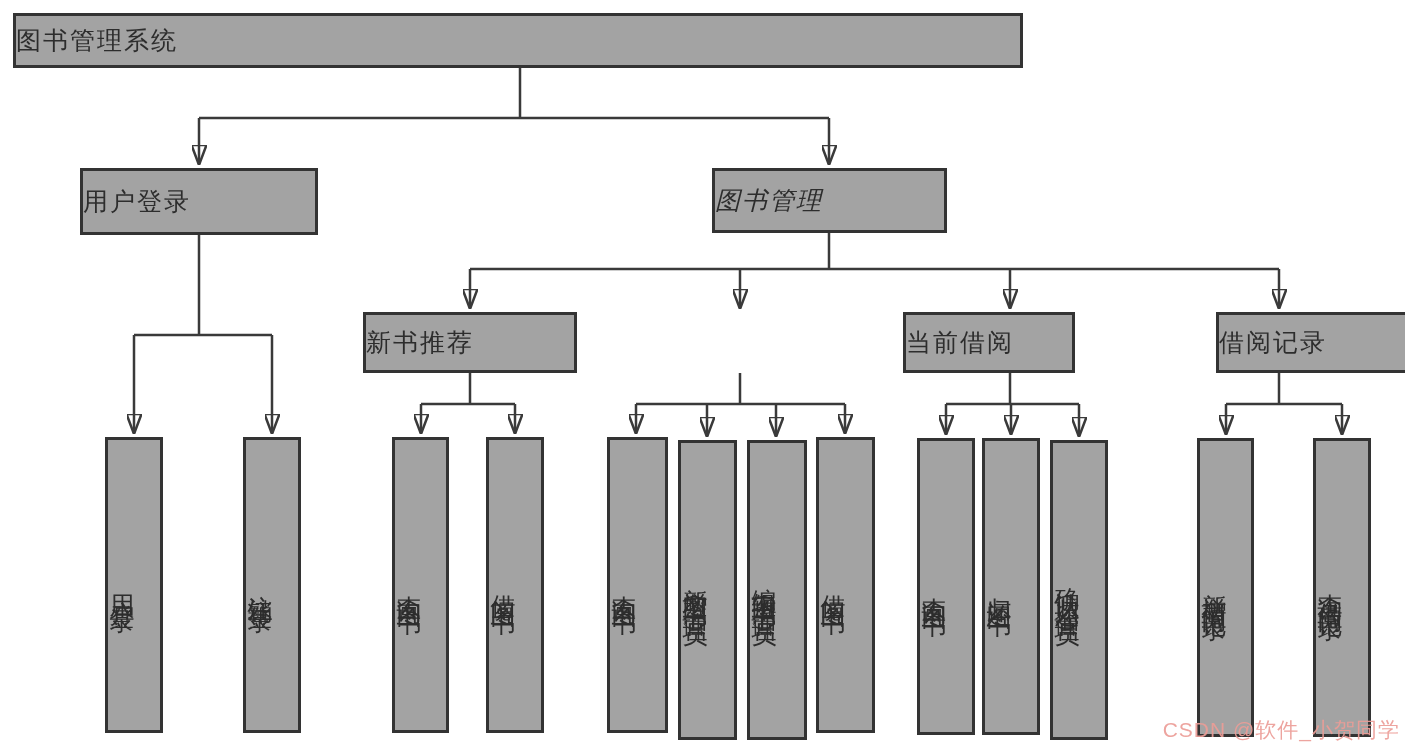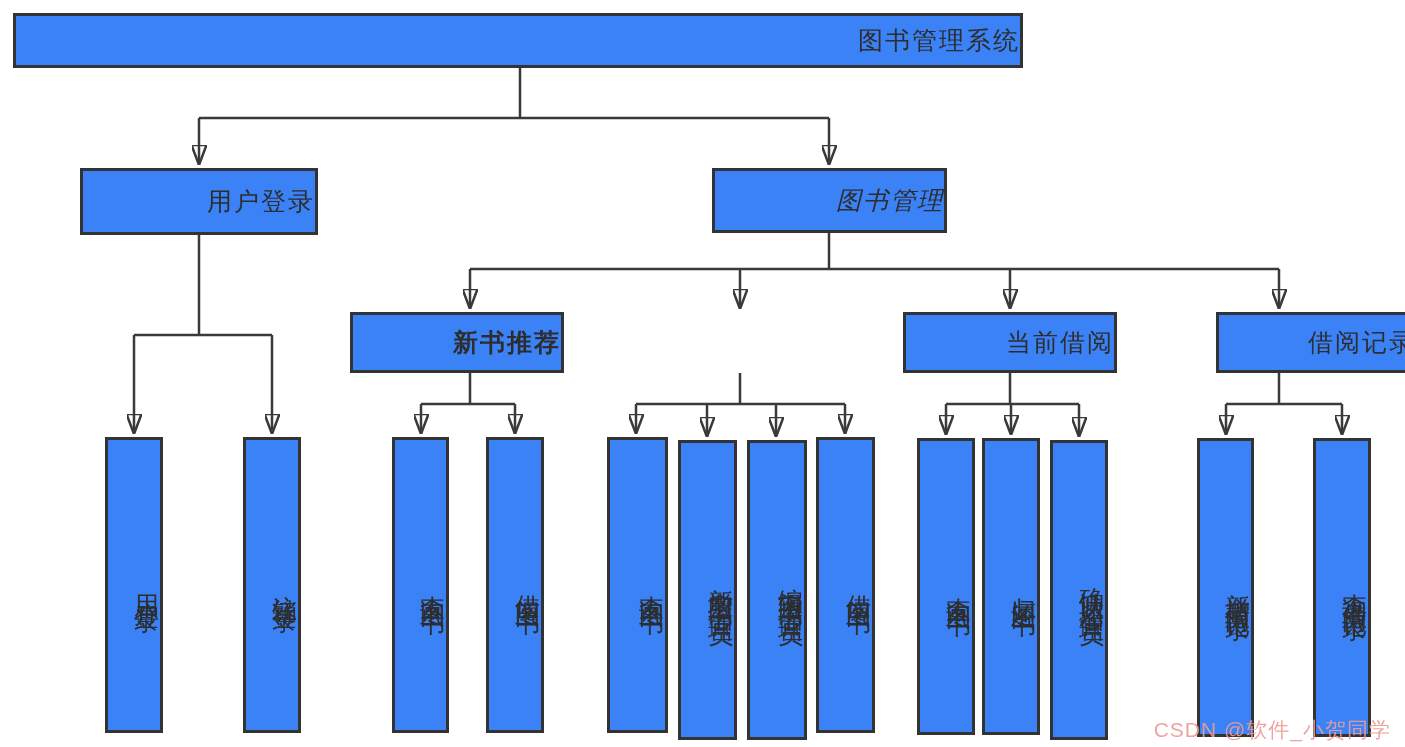--- a/index.html
+++ b/index.html
@@ -4,30 +4,30 @@
 <style>
   html,body{margin:0;padding:0;background:#ffffff;}
   .canvas{
     position:relative;width:1405px;height:747px;background:#ffffff;
     font-family:"Liberation Sans","DejaVu Sans",sans-serif;
     color:#2d2d2d;overflow:hidden;
   }
   .wires{position:absolute;left:0;top:0;width:1405px;height:747px;}
   .wires path{stroke:#3a3a3a;stroke-width:2.5;fill:none;}
   .box{
-    position:absolute;box-sizing:border-box;border:3px solid #333333;background:#3b82f6;
-    display:flex;align-items:center;justify-content:flex-end;text-align:center;
+    position:absolute;box-sizing:border-box;border:3px solid #333333;background:#a3a3a3;
+    display:flex;align-items:center;justify-content:flex-start;text-align:center;
   }
   .hlabel{font-size:25px;letter-spacing:2px;white-space:nowrap;}
   .vlabel{
     writing-mode:vertical-rl;text-orientation:mixed;
     font-size:25px;letter-spacing:5px;line-height:1.1;white-space:nowrap;
   }
   .watermark{
-    position:absolute;right:14px;bottom:3px;z-index:6;
+    position:absolute;right:5px;bottom:3px;z-index:6;
     font-size:21px;letter-spacing:1px;color:#ec9d97;opacity:.92;white-space:nowrap;
   }
 </style>
 </head>
 <body>
 
 <div class="canvas">
 
   <svg class="wires" viewBox="0 0 1405 747" xmlns="http://www.w3.org/2000/svg">
     <defs>
@@ -74,24 +74,24 @@
     <span class="hlabel">图书管理系统</span>
   </div>
 
   <div class="box" style="left:80px;top:168px;width:238px;height:67px;">
     <span class="hlabel">用户登录</span>
   </div>
   <div class="box" style="left:712px;top:168px;width:235px;height:65px;font-style:italic;">
     <span class="hlabel">图书管理</span>
   </div>
 
-  <div class="box" style="left:350px;top:312px;width:214px;height:61px;font-weight:bold;">
+  <div class="box" style="left:363px;top:312px;width:214px;height:61px;">
     <span class="hlabel">新书推荐</span>
   </div>
-  <div class="box" style="left:903px;top:312px;width:214px;height:61px;">
+  <div class="box" style="left:903px;top:312px;width:172px;height:61px;">
     <span class="hlabel">当前借阅</span>
   </div>
   <div class="box" style="left:1216px;top:312px;width:203px;height:61px;">
     <span class="hlabel">借阅记录</span>
   </div>
 
   <div class="box" style="left:105px;top:437px;width:58px;height:296px;">
     <span class="vlabel">用户登录</span>
   </div>
   <div class="box" style="left:243px;top:437px;width:58px;height:296px;">

